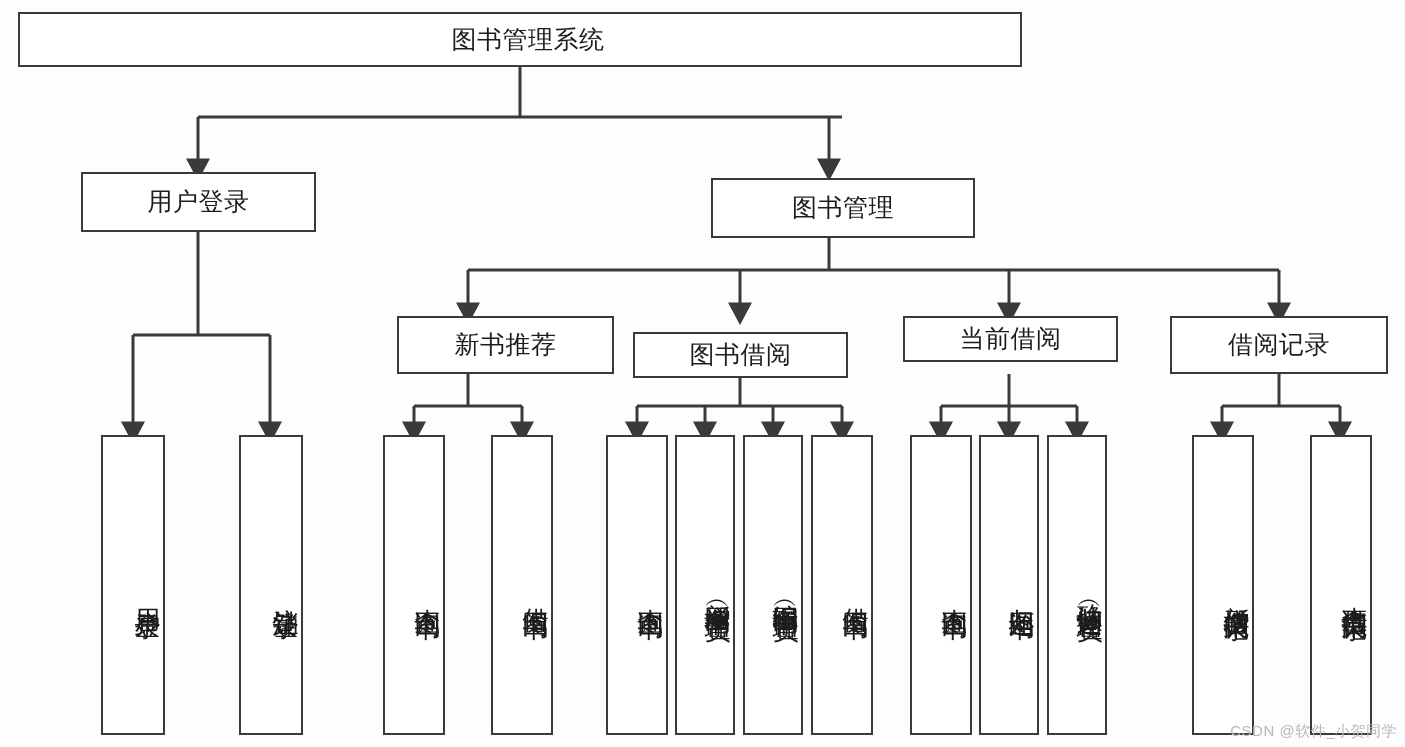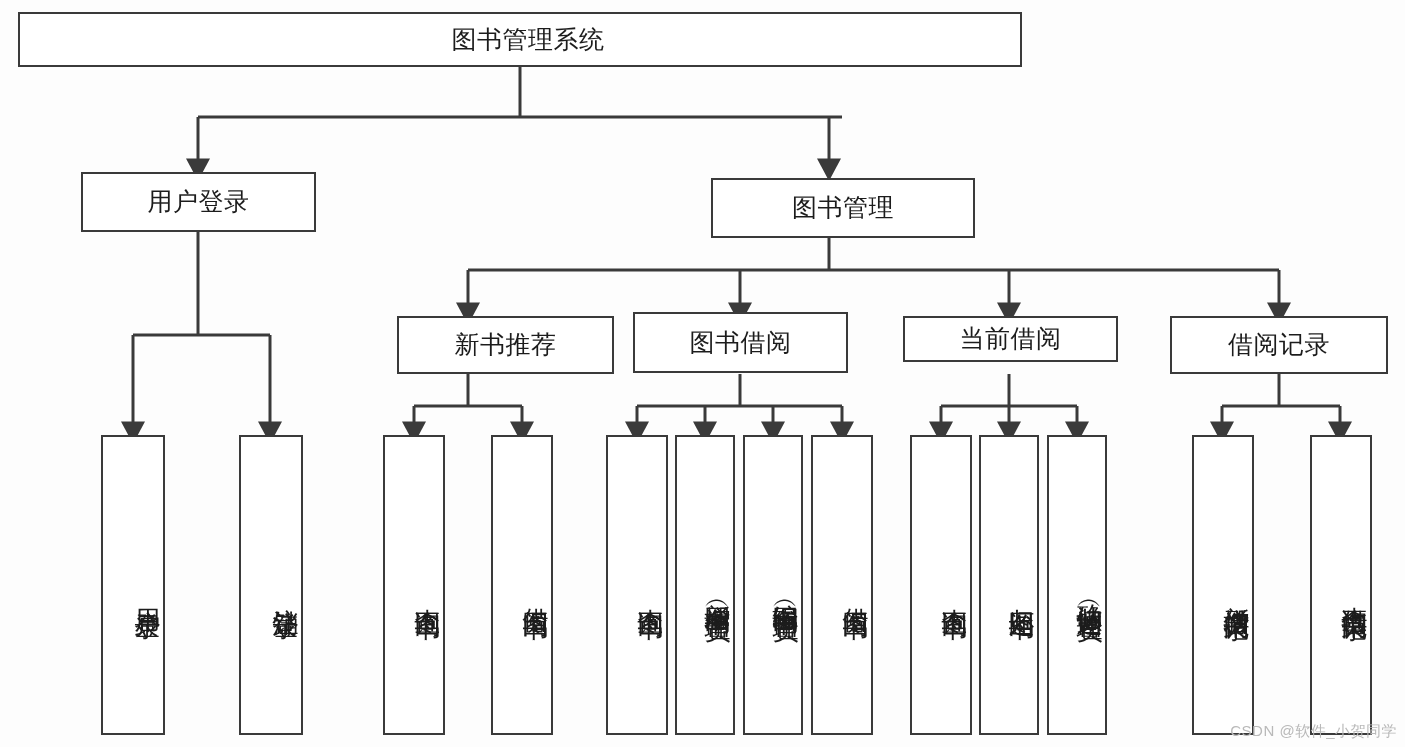--- a/index.html
+++ b/index.html
@@ -131,21 +131,21 @@
   <div class="node node-h" style="left:81px; top:172px; width:235px; height:60px;">
     <span>用户登录</span>
   </div>
   <div class="node node-h" style="left:711px; top:178px; width:264px; height:60px;">
     <span>图书管理</span>
   </div>
 
   <div class="node node-h" style="left:361px; top:316px; width:217px; height:58px;margin-left:36px;">
     <span>新书推荐</span>
   </div>
-  <div class="node node-h" style="left:633px; top:312px; width:215px; height:61px;">
+  <div class="node node-h" style="left:633px; top:332px; width:215px; height:46px;">
     <span>图书借阅</span>
   </div>
   <div class="node node-h" style="left:903px; top:316px; width:215px; height:46px;">
     <span>当前借阅</span>
   </div>
   <div class="node node-h" style="left:1170px; top:316px; width:218px; height:58px;">
     <span>借阅记录</span>
   </div>
 
   <div class="node node-v" style="left:101px; top:435px; width:64px; height:300px;">

